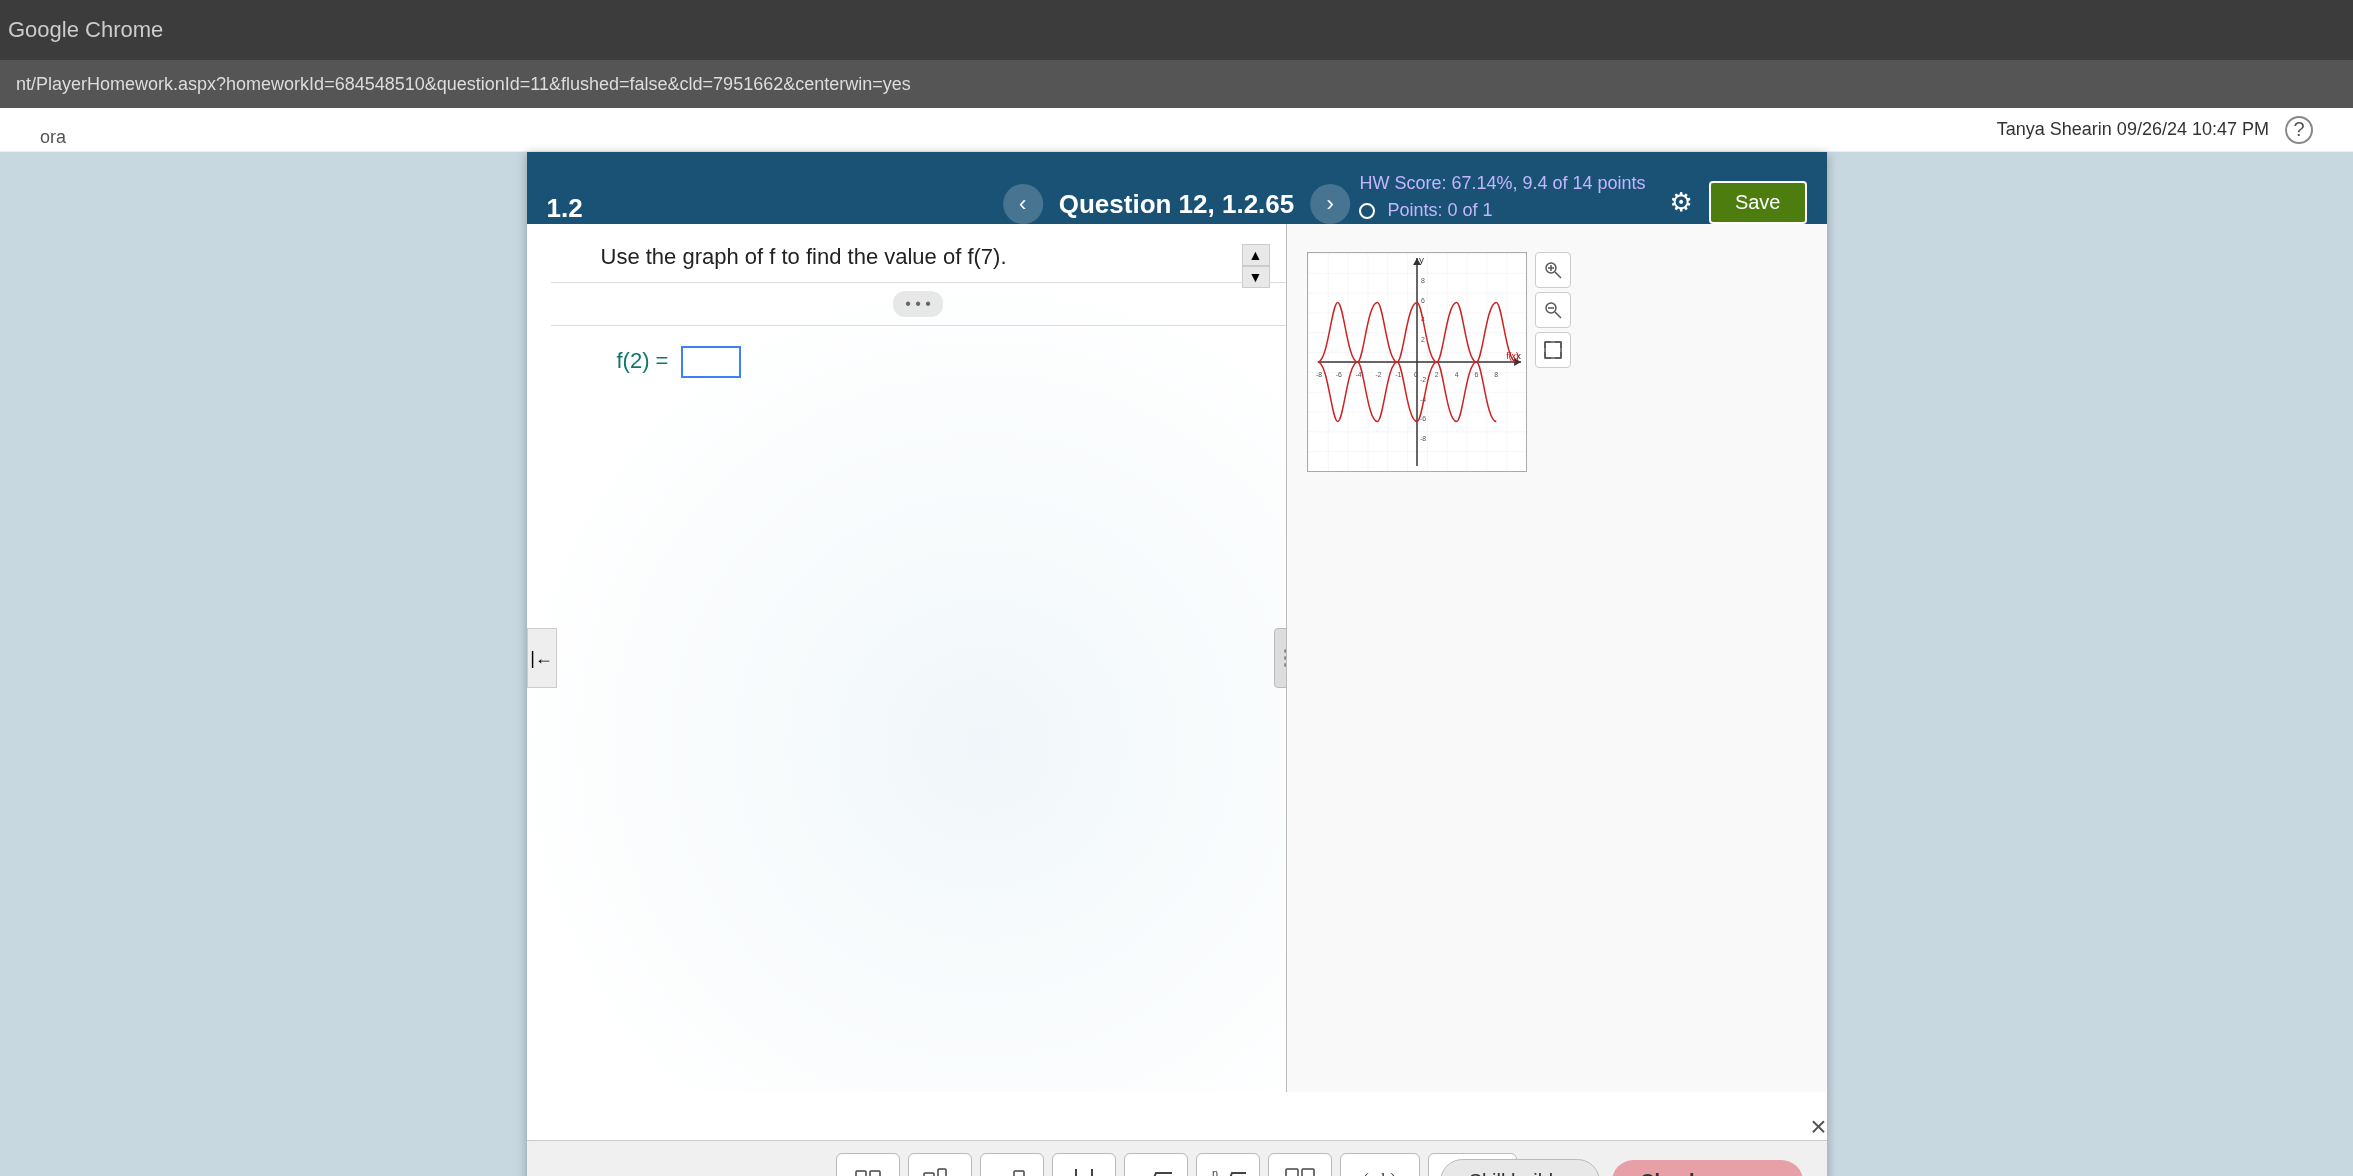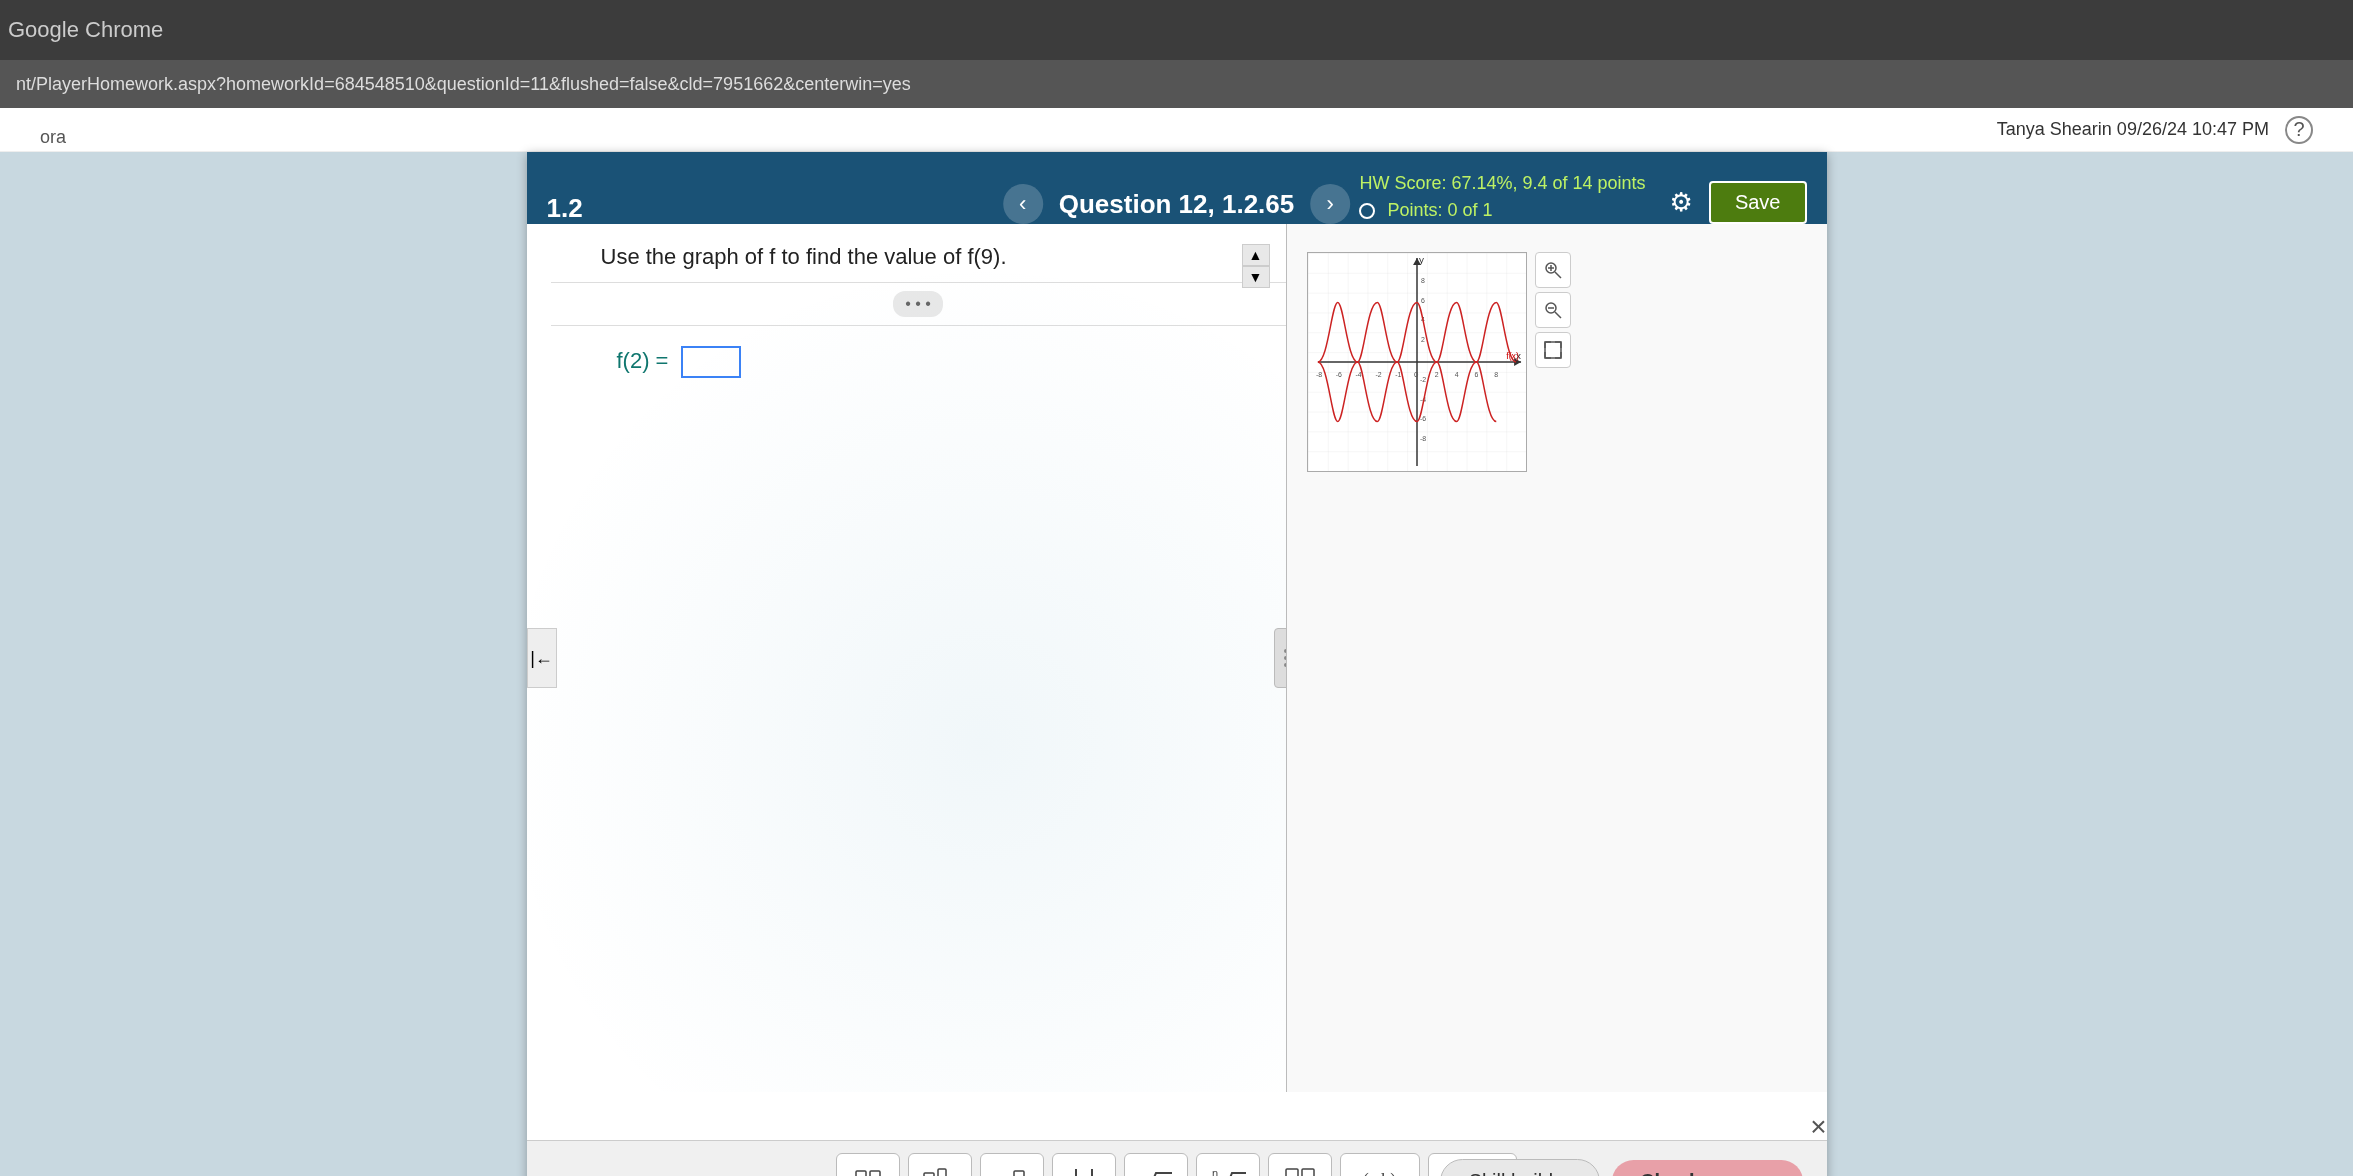--- a/index.html
+++ b/index.html
@@ -79,21 +79,21 @@
       display: flex;
       align-items: center;
       justify-content: center;
     }
     .question-title { font-size: 26px; font-weight: bold; color: white; }
 
     .score-area {
       margin-left: auto;
       text-align: right;
       font-size: 18px;
-      color: #bef264;
+      color: #c4b5fd;
       line-height: 1.5;
     }
     .header-actions {
       display: flex;
       align-items: center;
       gap: 16px;
       margin-left: 24px;
     }
     .save-btn {
       background: #4d7c0f;
@@ -451,21 +451,21 @@
       <div class="scroll-thumb"></div>
     </div>
 
     <div class="left-panel" style="padding-left:24px;">
 
       <div class="collapse-btn">
         <span>|←</span>
       </div>
 
       <div class="question-header">
-        <span class="question-text">Use the graph of f to find the value of f(9).</span>
+        <span class="question-text">Use the graph of f to find the value of f(7).</span>
         <div class="scroll-arrows">
           <div class="scroll-arrow">▲</div>
           <div class="scroll-arrow">▼</div>
         </div>
       </div>
 
       <div class="dots-divider">
         <div class="dots-pill">• • •</div>
       </div>
 

